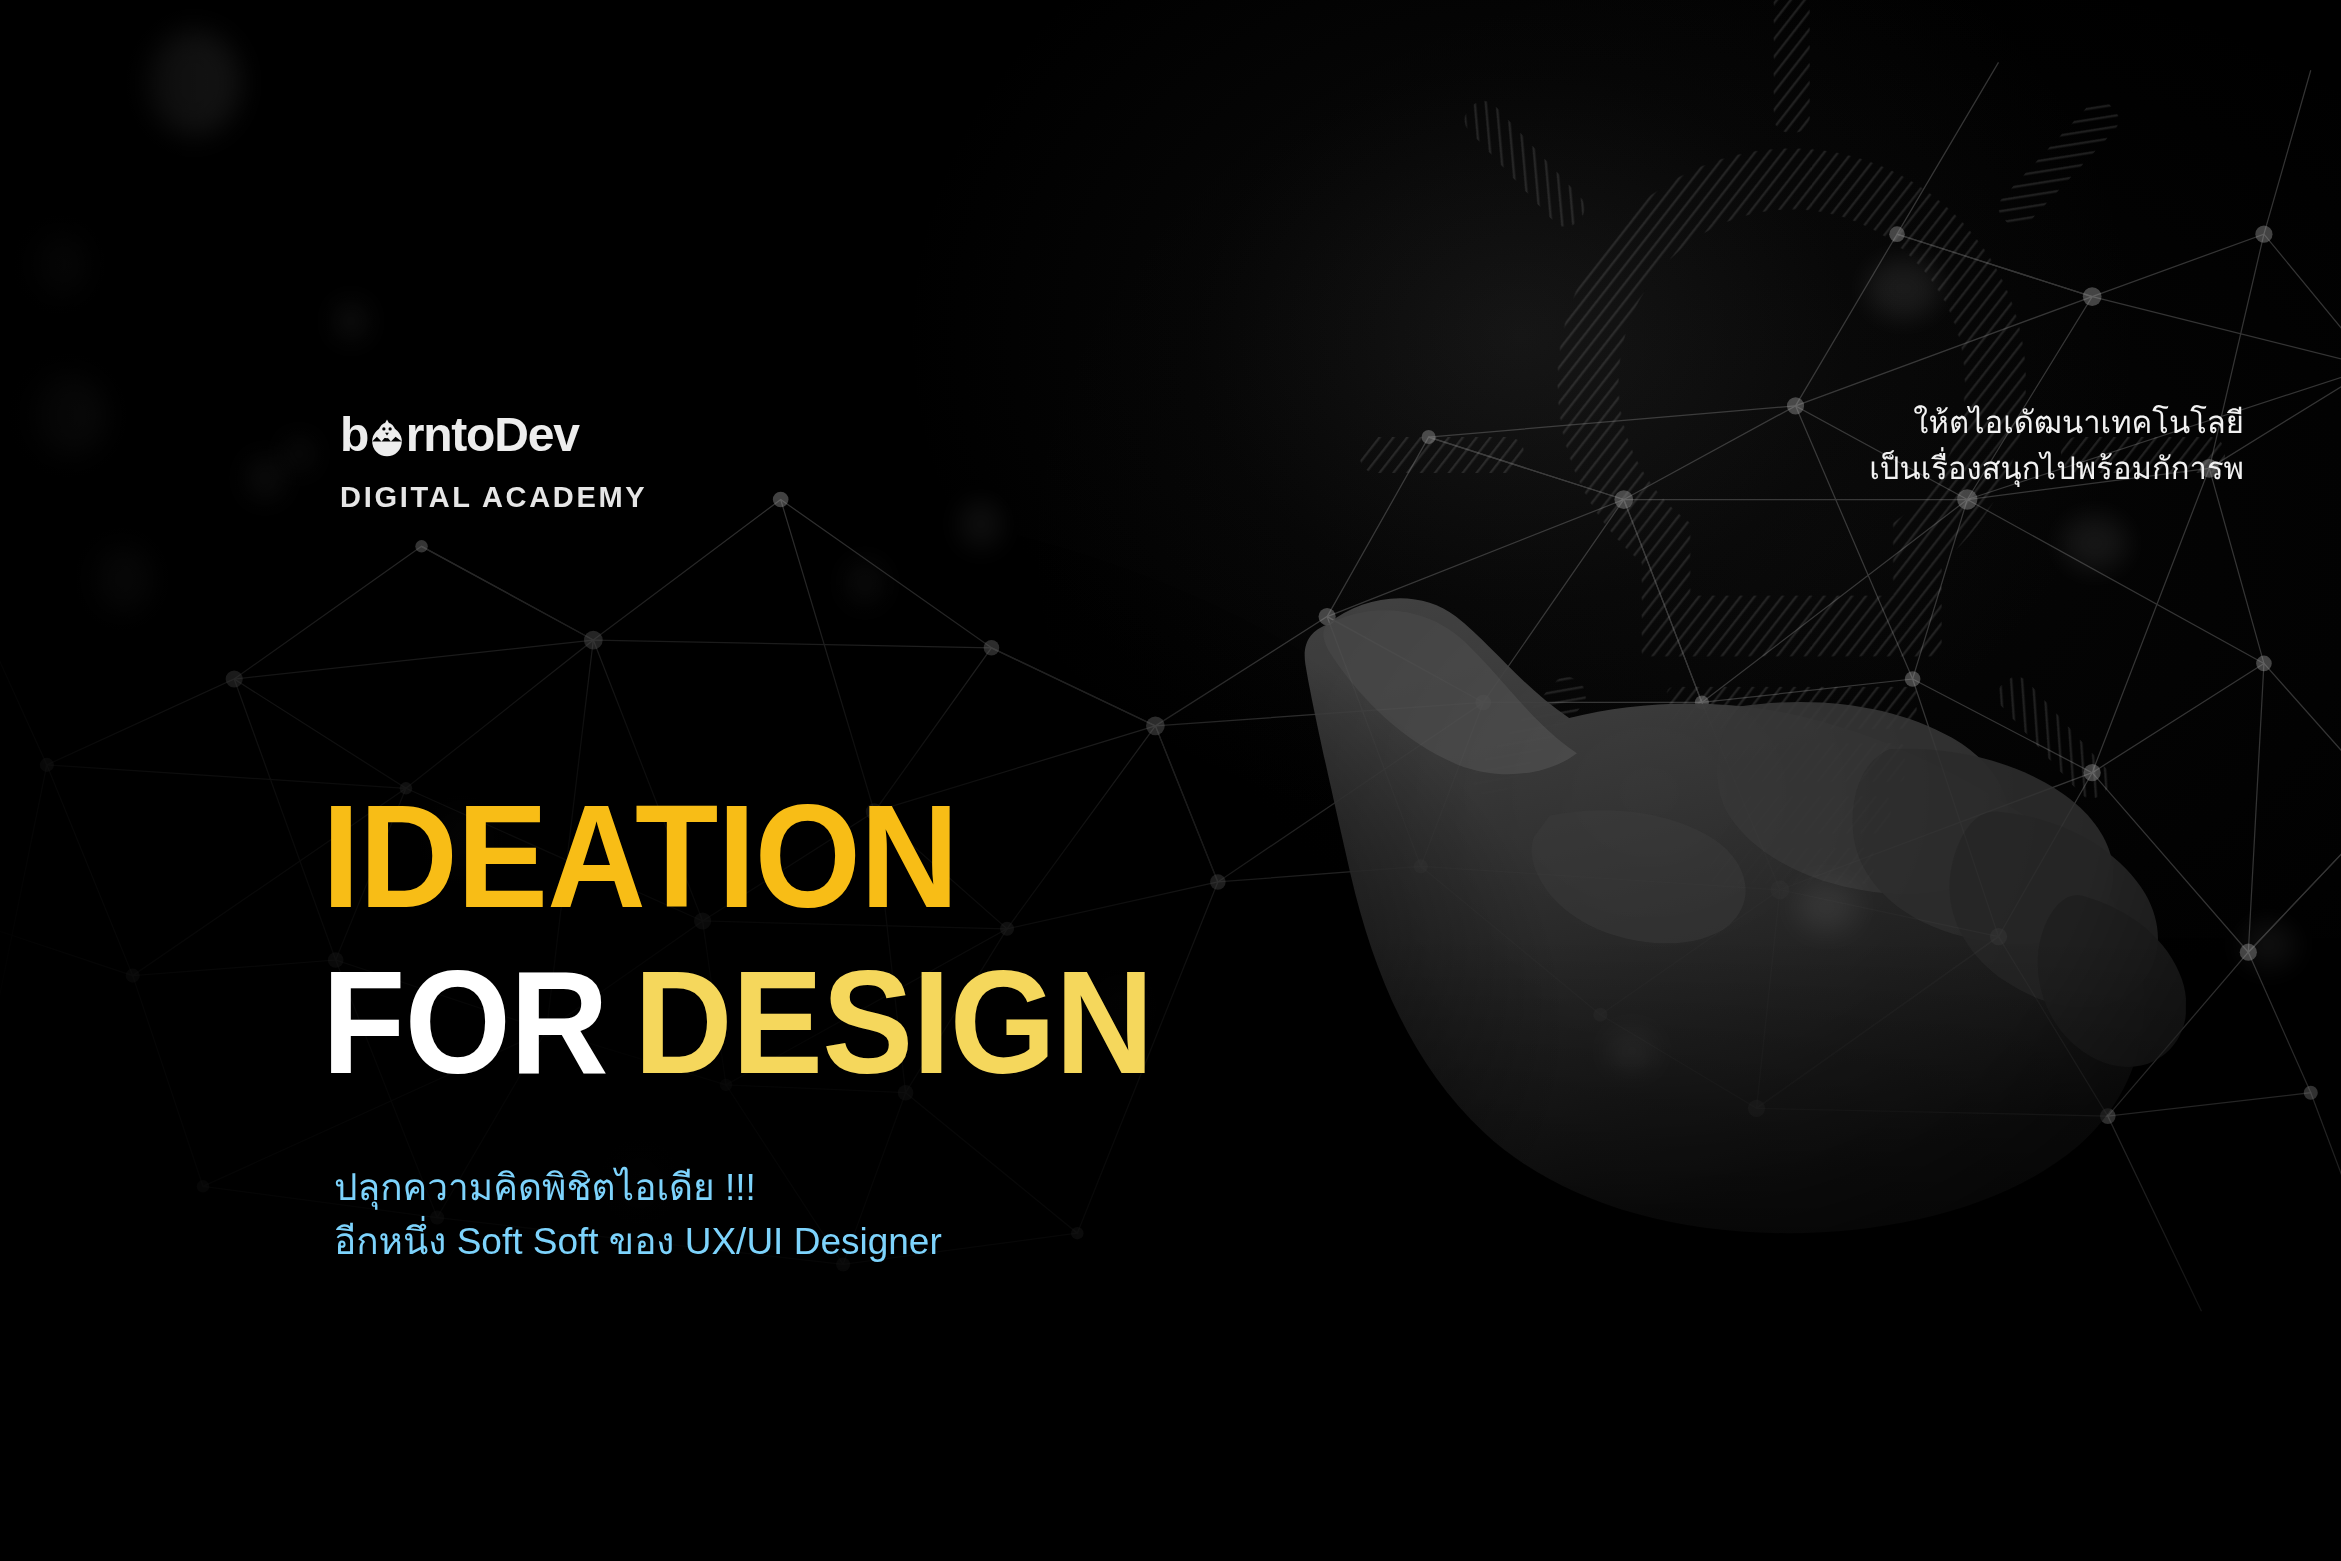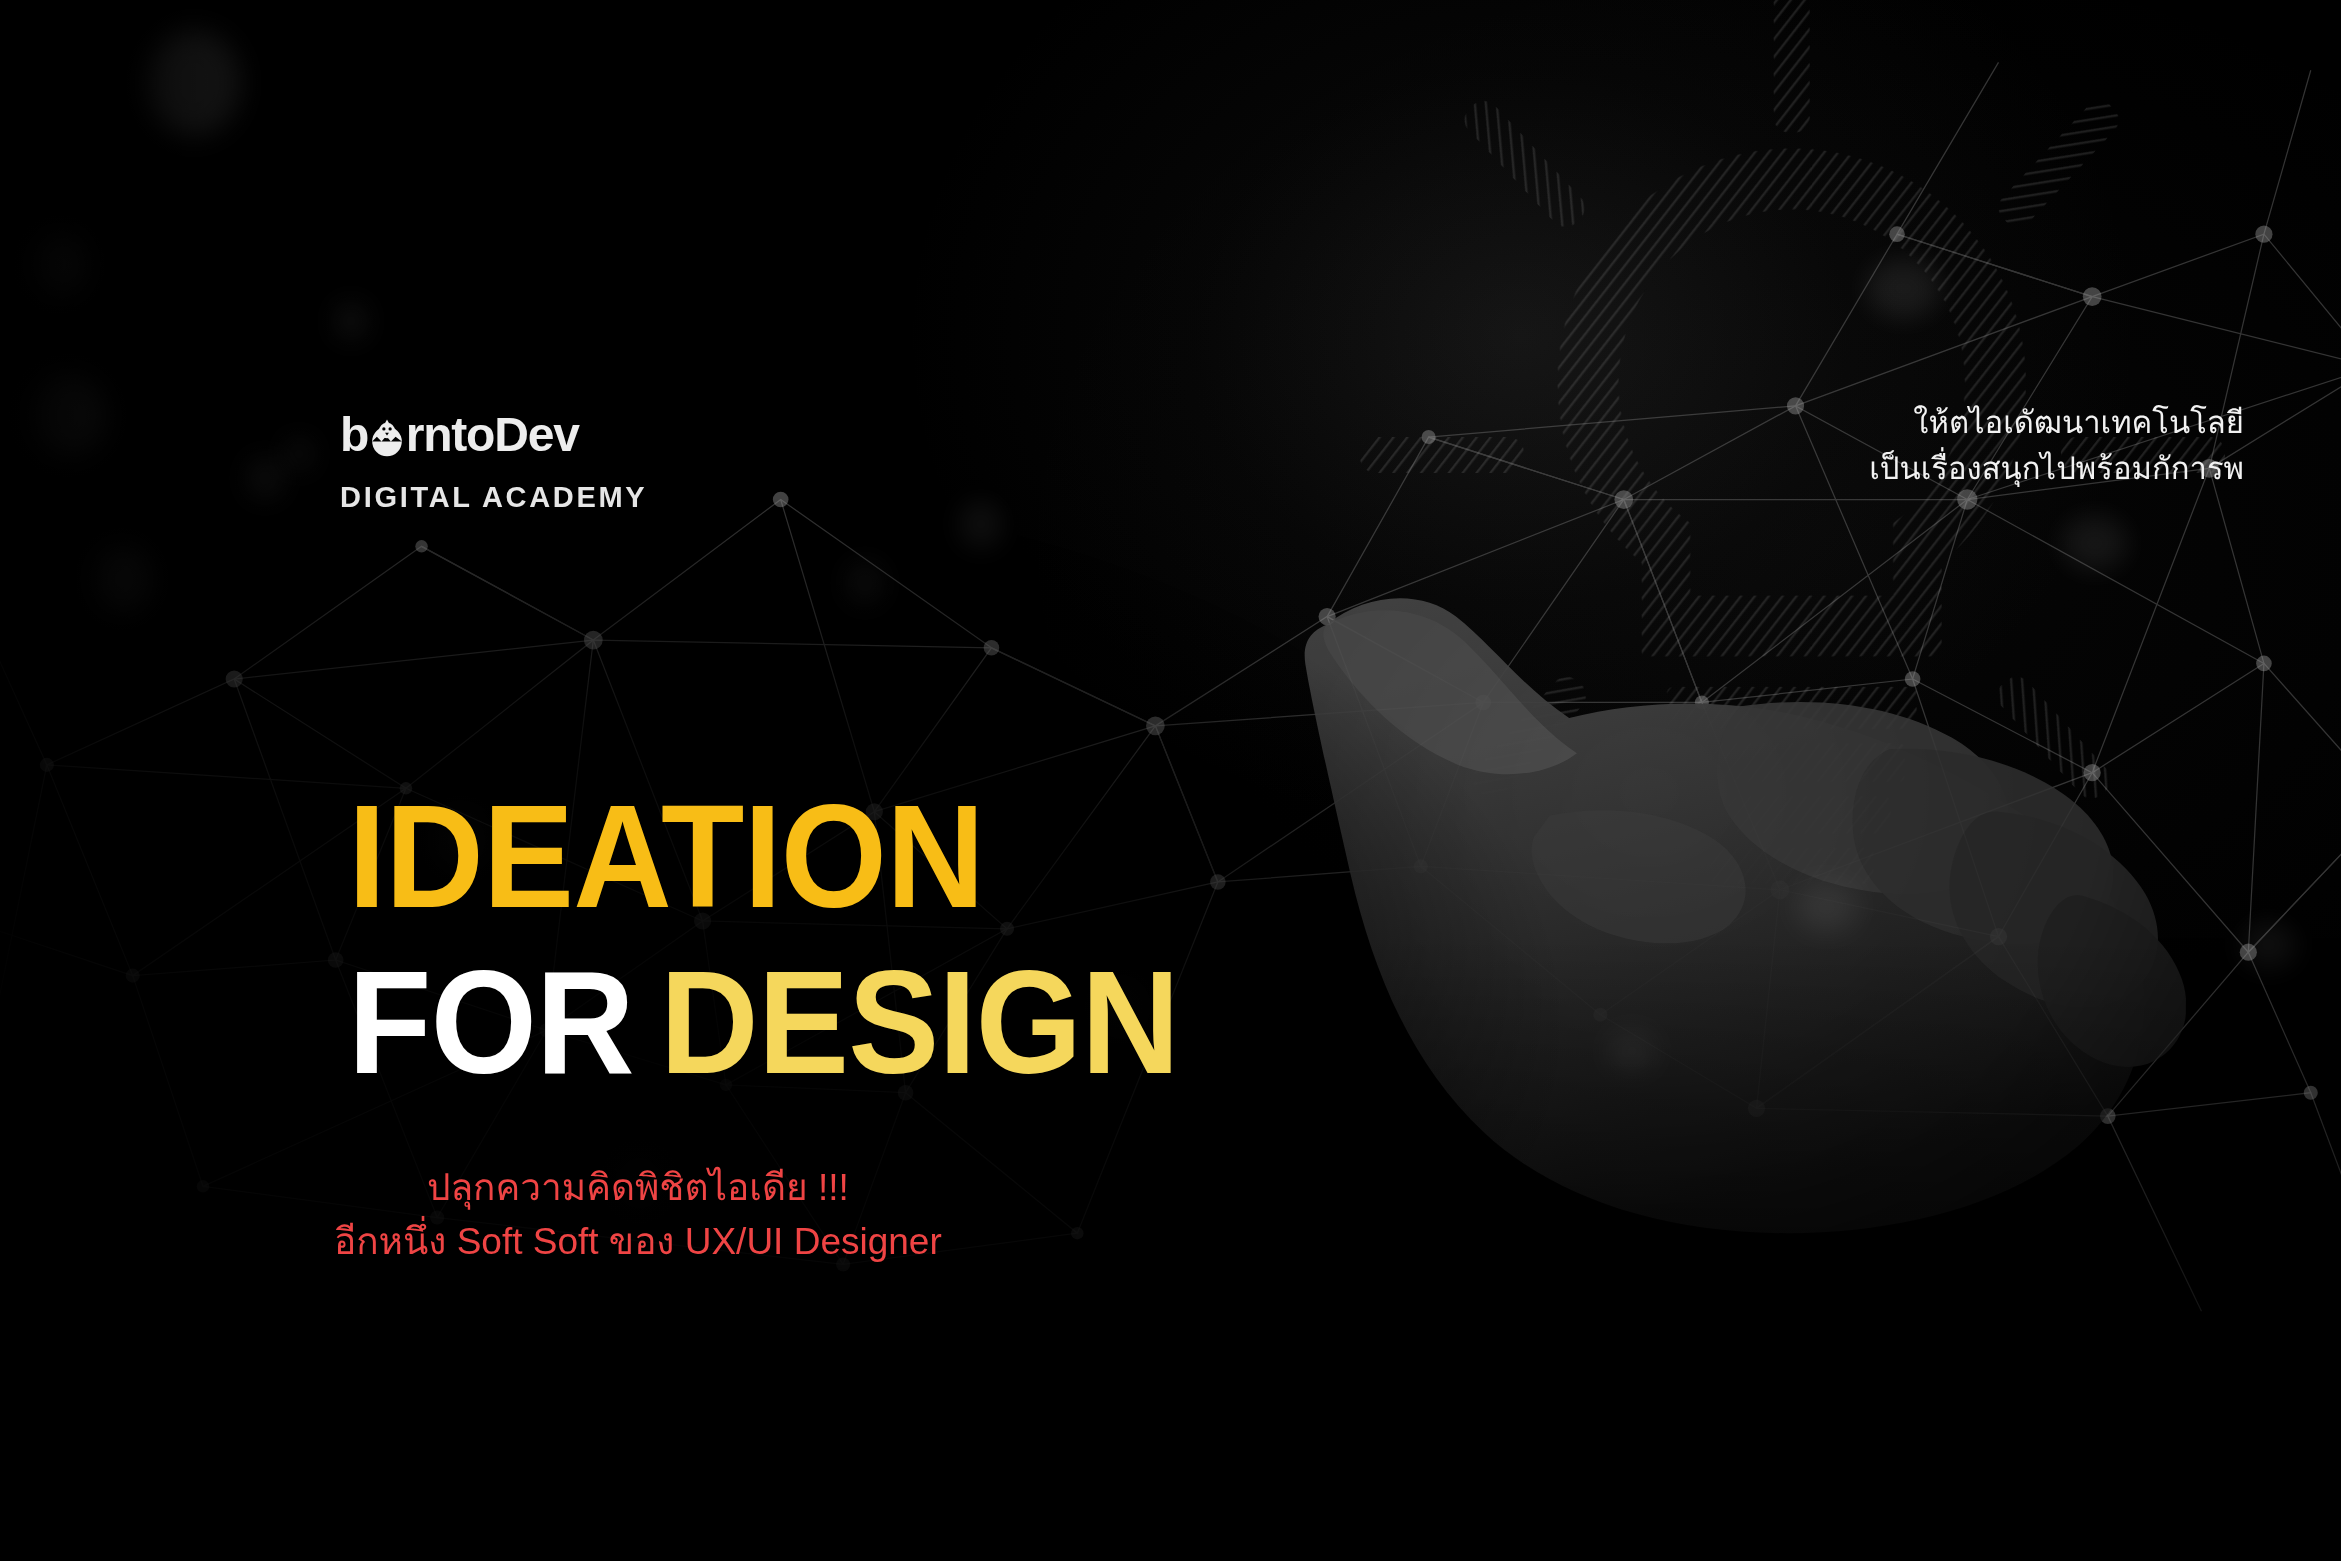--- a/index.html
+++ b/index.html
@@ -91,21 +91,21 @@
     color:#f2f2f2;
     font-size:31px;
     line-height:1.48;
     white-space:nowrap;
   }
   #tagline div { display:block; }
 
   
   #headline {
     position:absolute;
-    left:348px; top:787px;
+    left:322px; top:787px;
     z-index:45;
   }
   .hl-line {
     display:block;
     font-size:146px;
     font-weight:bold;
     line-height:0.955;
     letter-spacing:-0.8px;
     white-space:nowrap;
     transform:scaleX(0.935);
@@ -114,25 +114,24 @@
   #hl-line-1 { color:#F8BD16; }
   #hl-line-2 { margin-top:26.5px; }
   #hl-for    { color:#FFFFFF; }
   #hl-design { color:#F5D75C; margin-left:28px; }
 
   
   #subtitle {
     position:absolute;
     left:334px; top:1161px;
     z-index:45;
-    color:#ef4444;
+    color:#7dd3fc;
     font-size:37px;
     line-height:1.46;
     white-space:nowrap;
-    text-align:center;
   }
   #subtitle div { display:block; }
 </style>
 </head>
 <body>
 
 <div id="banner">
 
   <div class="bg-layer" id="vignette-glow"></div>
 

